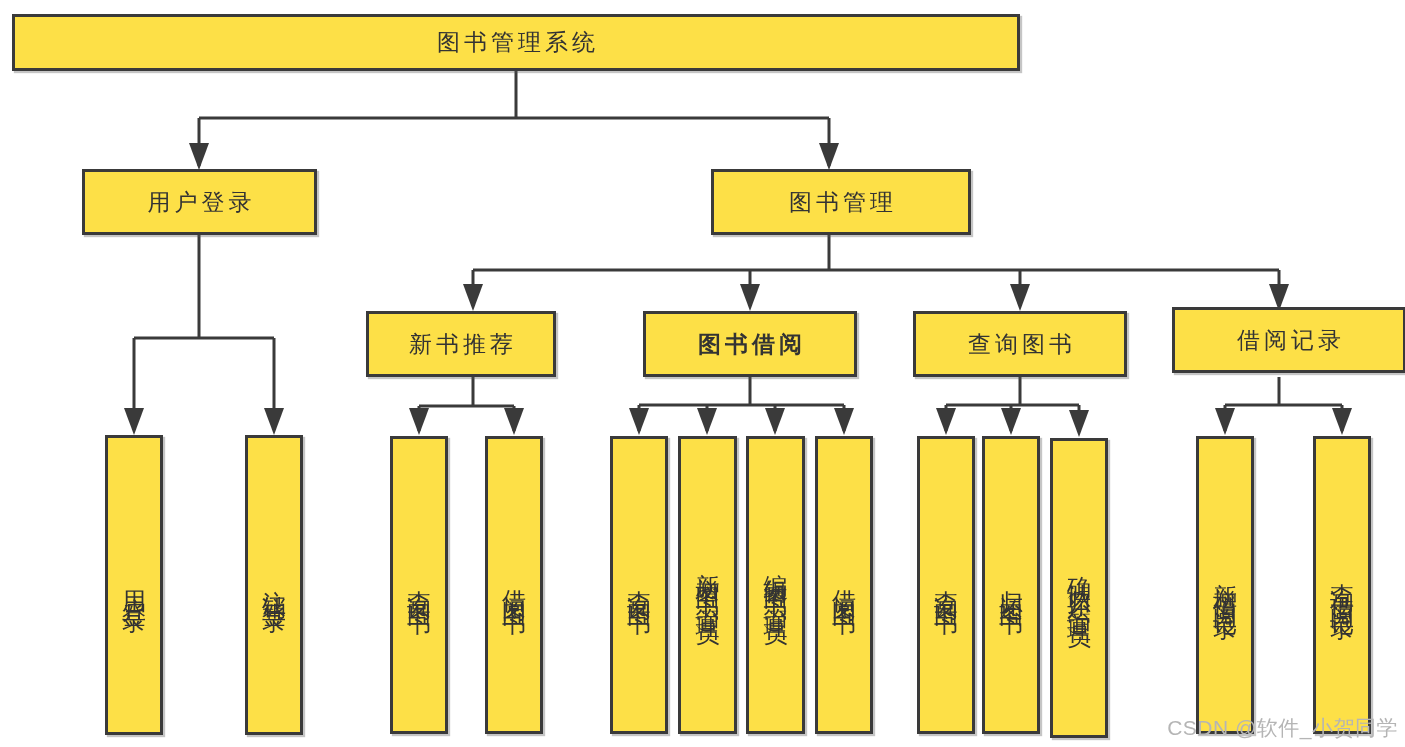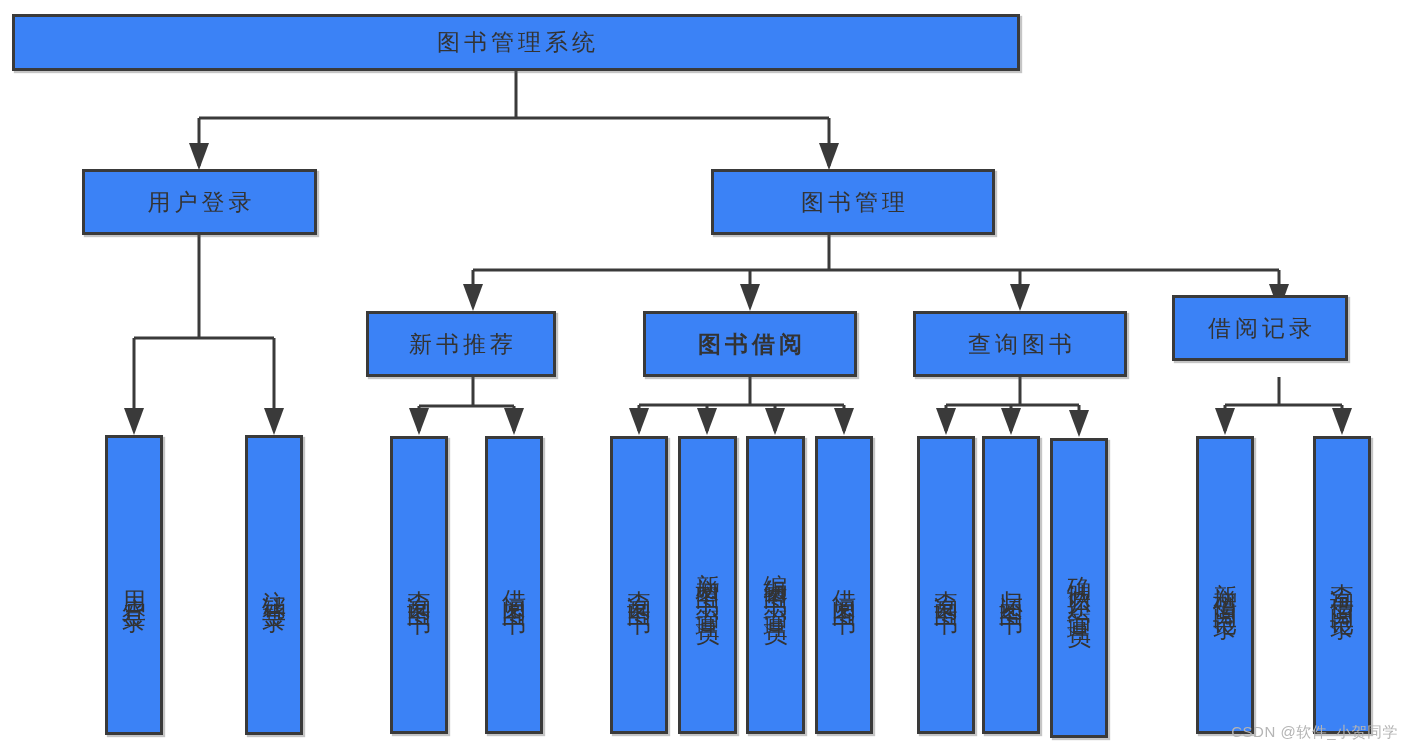--- a/index.html
+++ b/index.html
@@ -22,21 +22,21 @@
   }
   svg.connectors {
     position: absolute;
     left: 0;
     top: 0;
     z-index: 1;
   }
   .node {
     position: absolute;
     box-sizing: border-box;
-    background: #3b82f6;
+    background: #fde047;
     border: 3px solid #3a3a3a;
     display: flex;
     align-items: center;
     justify-content: center;
     color: #333333;
     z-index: 2;
     box-shadow: 2px 2px 1px rgba(90, 90, 90, 0.35);
   }
   .h-node {
     font-size: 23px;
@@ -48,21 +48,21 @@
     writing-mode: vertical-rl;
     text-orientation: mixed;
     font-size: 24px;
     letter-spacing: 7px;
     line-height: 1;
   }
   .watermark {
     position: absolute;
     right: 7px;
     bottom: 5px;
-    font-size: 15px;
+    font-size: 21px;
     color: #b5b5b5;
     letter-spacing: 0.5px;
     z-index: 3;
     white-space: nowrap;
   }
 </style>
 </head>
 <body>
 
 <div class="canvas">
@@ -110,26 +110,26 @@
       <polygon points="1001,408 1021,408 1011,435"></polygon>
       <polygon points="1069,410 1089,410 1079,437"></polygon>
       <polygon points="1215,408 1235,408 1225,435"></polygon>
       <polygon points="1332,408 1352,408 1342,435"></polygon>
     </g>
   </svg>
 
   <div class="node h-node" style="left:12px; top:14px; width:1008px; height:57px;">图书管理系统</div>
 
   <div class="node h-node" style="left:82px; top:169px; width:235px; height:66px;">用户登录</div>
-  <div class="node h-node" style="left:711px; top:169px; width:284px; height:66px;">图书管理</div>
+  <div class="node h-node" style="left:711px; top:169px; width:260px; height:66px;">图书管理</div>
 
   <div class="node h-node" style="left:366px; top:311px; width:190px; height:66px;">新书推荐</div>
   <div class="node h-node" style="left:643px; top:311px; width:214px; height:66px;font-weight:bold;">图书借阅</div>
   <div class="node h-node" style="left:913px; top:311px; width:214px; height:66px;">查询图书</div>
-  <div class="node h-node" style="left:1172px; top:295px; width:176px; height:66px;">借阅记录</div>
+  <div class="node h-node" style="left:1172px; top:307px; width:234px; height:66px;">借阅记录</div>
 
   <div class="node v-node" style="left:105px; top:435px; width:58px; height:300px;">用户登录</div>
   <div class="node v-node" style="left:245px; top:435px; width:58px; height:300px;">注销登录</div>
 
   <div class="node v-node" style="left:390px; top:436px; width:58px; height:298px;">查询图书</div>
   <div class="node v-node" style="left:485px; top:436px; width:58px; height:298px;">借阅图书</div>
 
   <div class="node v-node" style="left:610px; top:436px; width:58px; height:298px;">查询图书</div>
   <div class="node v-node" style="left:678px; top:436px; width:59px; height:298px;">新增图书（管理员）</div>
   <div class="node v-node" style="left:746px; top:436px; width:59px; height:298px;">编辑图书（管理员）</div>

